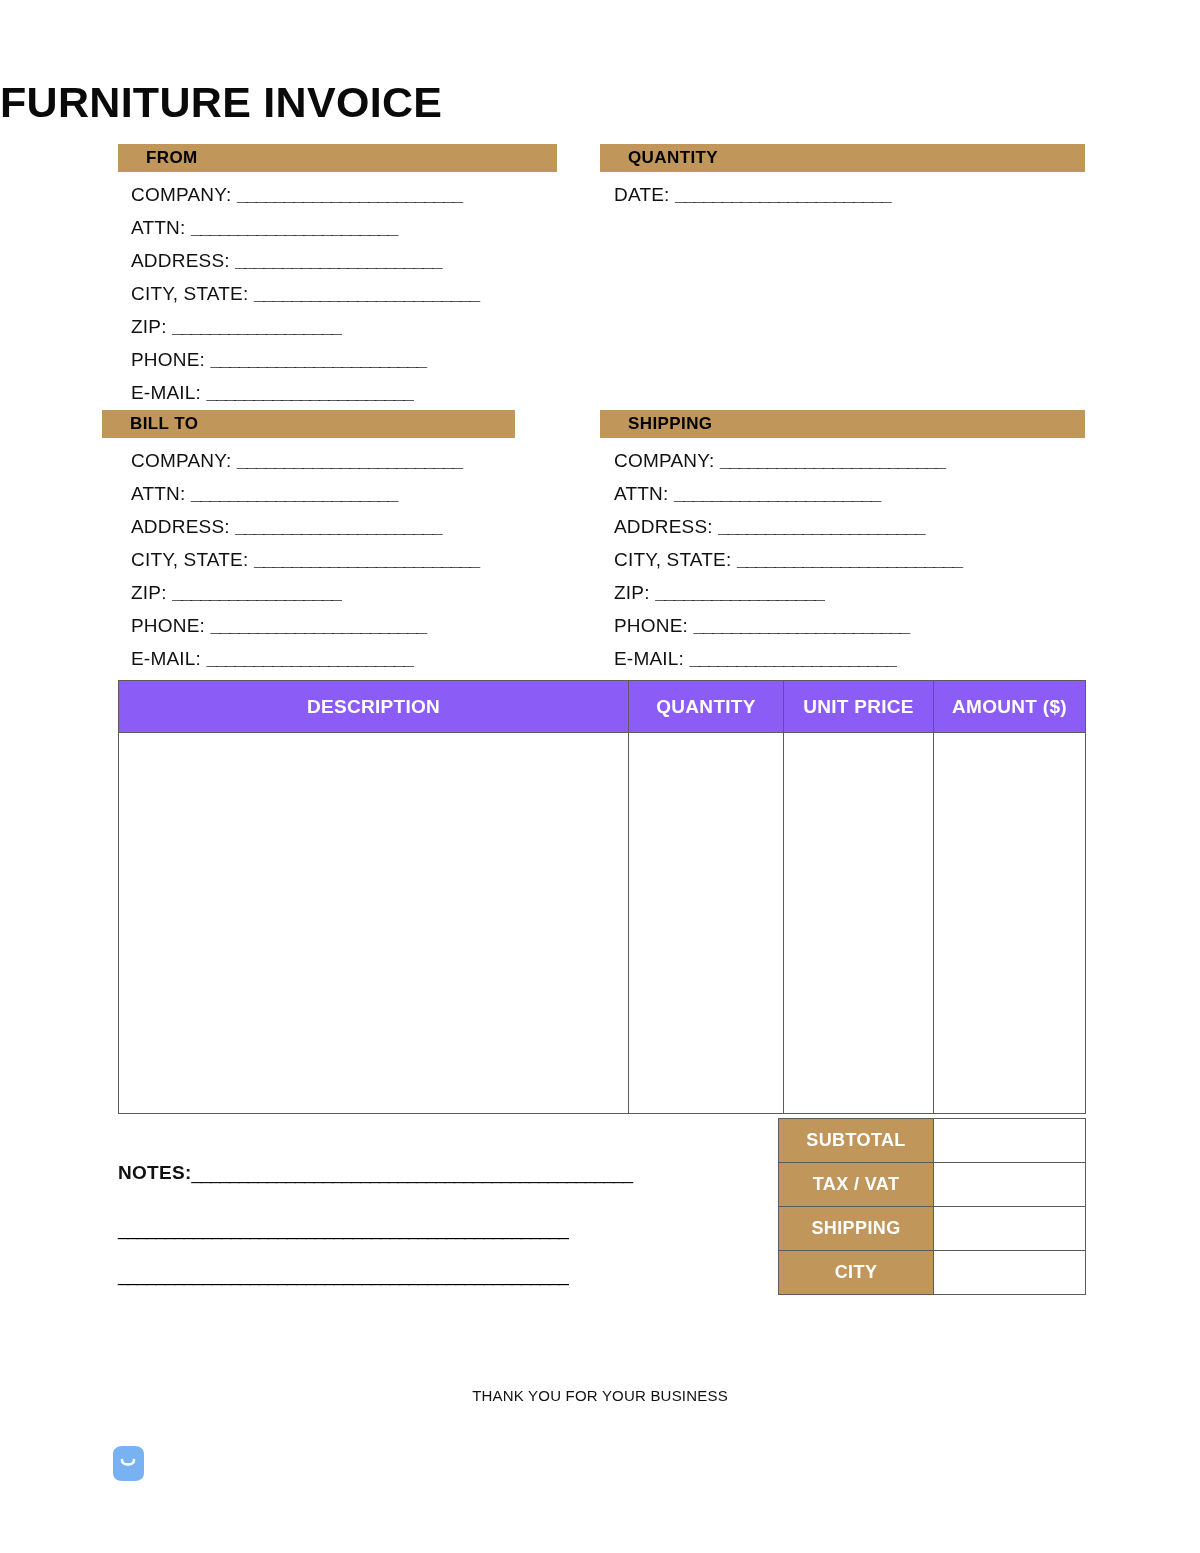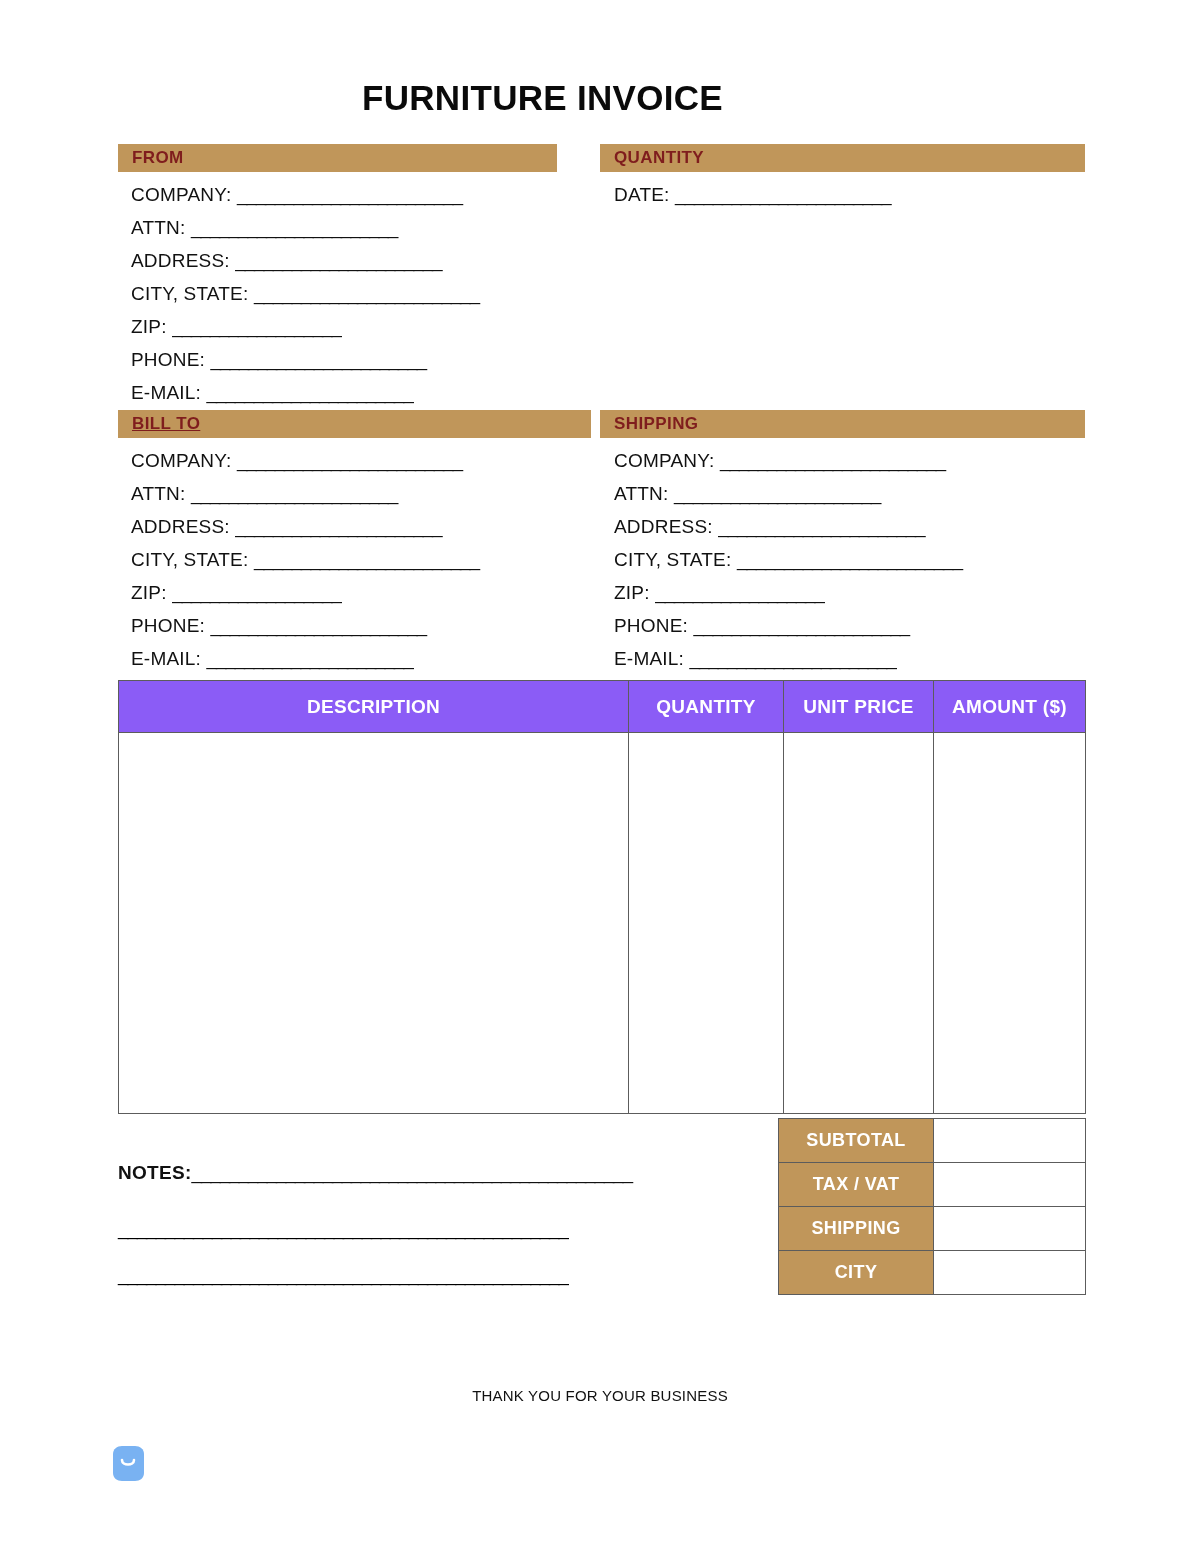--- a/index.html
+++ b/index.html
@@ -18,56 +18,57 @@
     background: #ffffff;
     overflow: hidden;
   }
 
   
   .doc-title {
     position: absolute;
     left: 0;
     top: 78px;
     width: 1085px;
-    text-align: center;
-    font-size: 35px;
+    text-align: left;
+    font-size: 43px;
     font-weight: bold;
     letter-spacing: 0.3px;
     color: #0a0a0a;
   }
 
   
   .bar {
     position: absolute;
     height: 28px;
     background: #c0965a;
-    color: #7f1d1d;
+    color: #000000;
     font-size: 17px;
     font-weight: bold;
     letter-spacing: 0.4px;
     line-height: 28px;
-    padding-left: 14px;
+    padding-left: 28px;
     box-sizing: border-box;
   }
 
   
   .fields {
     position: absolute;
     font-size: 19px;
     line-height: 33px;
     white-space: nowrap;
     color: #111111;
   }
   .fields .row {
     height: 33px;
   }
   .fld-label { letter-spacing: 0.2px; }
   .fld-line {
     letter-spacing: -1.2px;
     font-family: "Liberation Sans", sans-serif;
+    font-weight: bold;
   }
 
   
   .items {
     position: absolute;
     left: 118px;
     top: 680px;
     width: 967px;
     border-collapse: collapse;
     table-layout: fixed;
@@ -179,21 +180,21 @@
       <div class="row"><span class="fld-label">E-MAIL: </span><span class="fld-line">______________________</span></div>
     </div>
 
   <div class="bar" style="left:600px; top:144px; width:485px;">
     <span>QUANTITY</span>
   </div>
   <div class="fields" id="details-fields" style="left:614px; top:178px;">
       <div class="row"><span class="fld-label">DATE: </span><span class="fld-line">_______________________</span></div>
     </div>
 
-  <div class="bar" style="left:118px; top:410px; width:473px;text-decoration:underline;">
+  <div class="bar" style="left:102px; top:410px; width:413px;">
     <span>BILL TO</span>
   </div>
   <div class="fields" id="billto-fields" style="left:131px; top:444px;">
       <div class="row"><span class="fld-label">COMPANY: </span><span class="fld-line">________________________</span></div>
       <div class="row"><span class="fld-label">ATTN: </span><span class="fld-line">______________________</span></div>
       <div class="row"><span class="fld-label">ADDRESS: </span><span class="fld-line">______________________</span></div>
       <div class="row"><span class="fld-label">CITY, STATE: </span><span class="fld-line">________________________</span></div>
       <div class="row"><span class="fld-label">ZIP: </span><span class="fld-line">__________________</span></div>
       <div class="row"><span class="fld-label">PHONE: </span><span class="fld-line">_______________________</span></div>
       <div class="row"><span class="fld-label">E-MAIL: </span><span class="fld-line">______________________</span></div>

